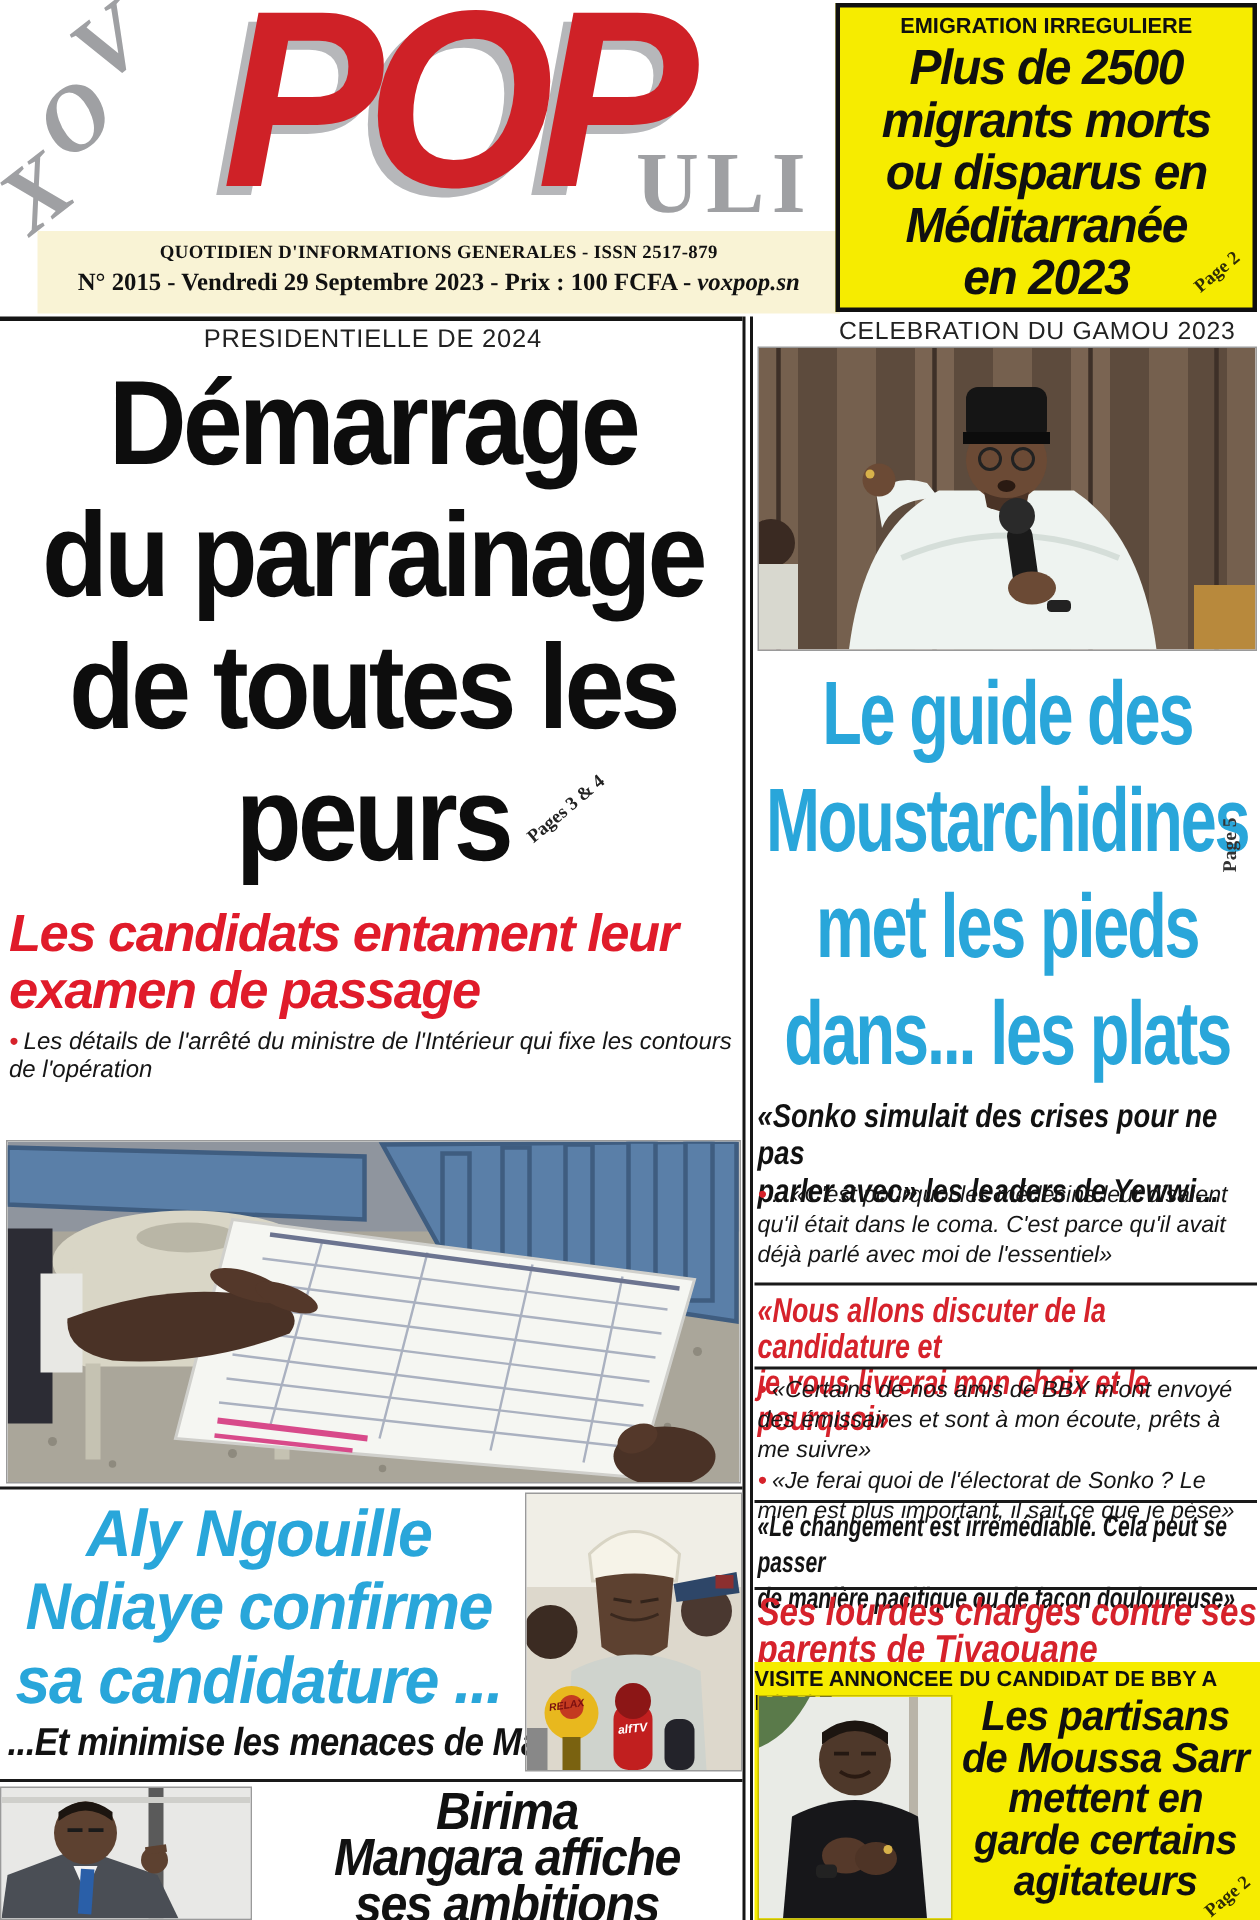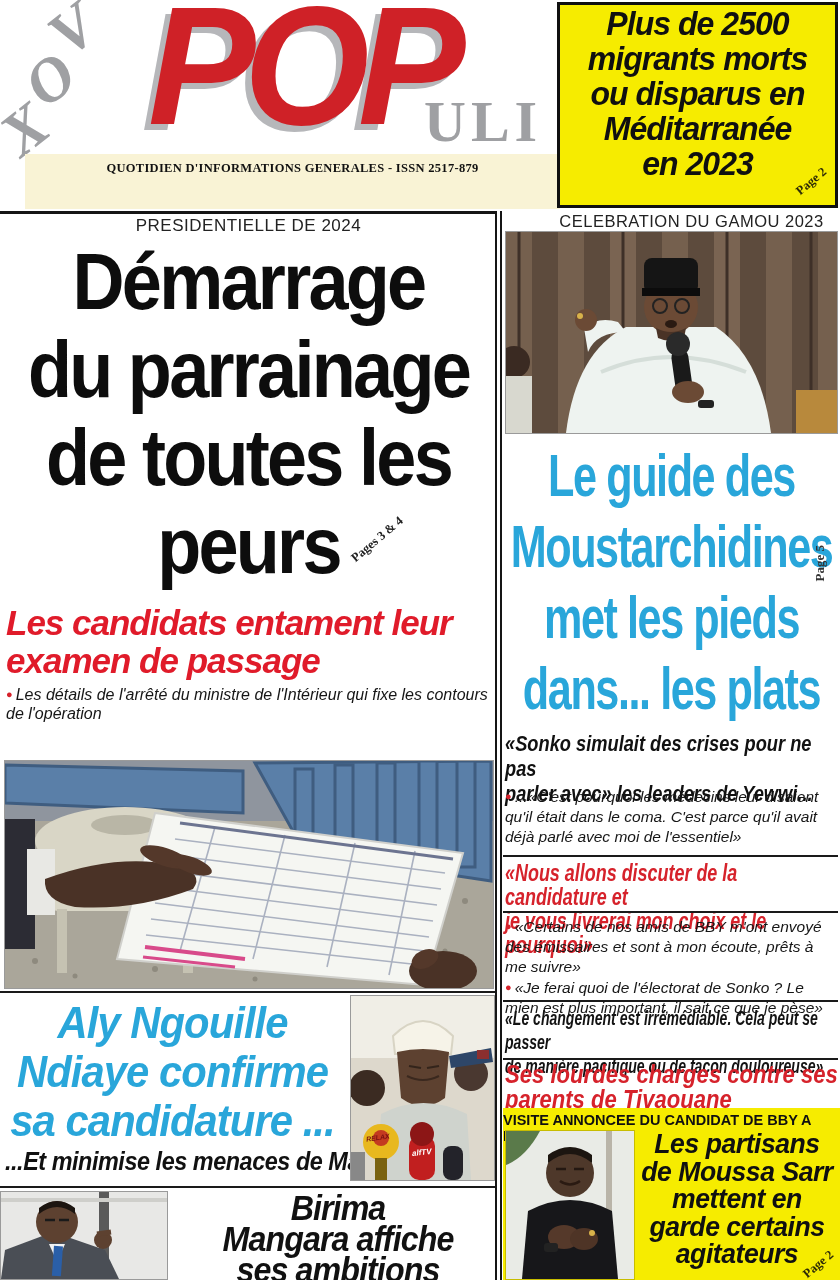--- a/index.html
+++ b/index.html
@@ -71,23 +71,25 @@
 
   <div class="abs" style="left:0;top:0;width:560px;height:155px">
     <span class="vox-letter" style="left:52px;top:-6px">V</span>
     <span class="vox-letter" style="left:28px;top:44px">O</span>
     <span class="vox-letter" style="left:4px;top:94px">X</span>
     <span class="pop">POP</span>
     <span class="uli">ULI</span>
   </div>
   <div class="strip serif">
     <div class="l1">QUOTIDIEN D'INFORMATIONS GENERALES - ISSN 2517-879</div>
+    <div class="l2"><span>N° 2015 - Vendredi 29 Septembre 2023 -  Prix : 100 FCFA - </span><em>voxpop.sn</em></div>
   </div>
 
   <div class="ybox">
+    <div class="kick">EMIGRATION IRREGULIERE</div>
     <div class="hl">
       <div>Plus de 2500</div>
       <div>migrants morts</div>
       <div>ou disparus en</div>
       <div>Méditarranée</div>
       <div>en 2023</div>
     </div>
     <span class="pageref abs" style="right:6px;bottom:16px">Page 2</span>
   </div>
 

